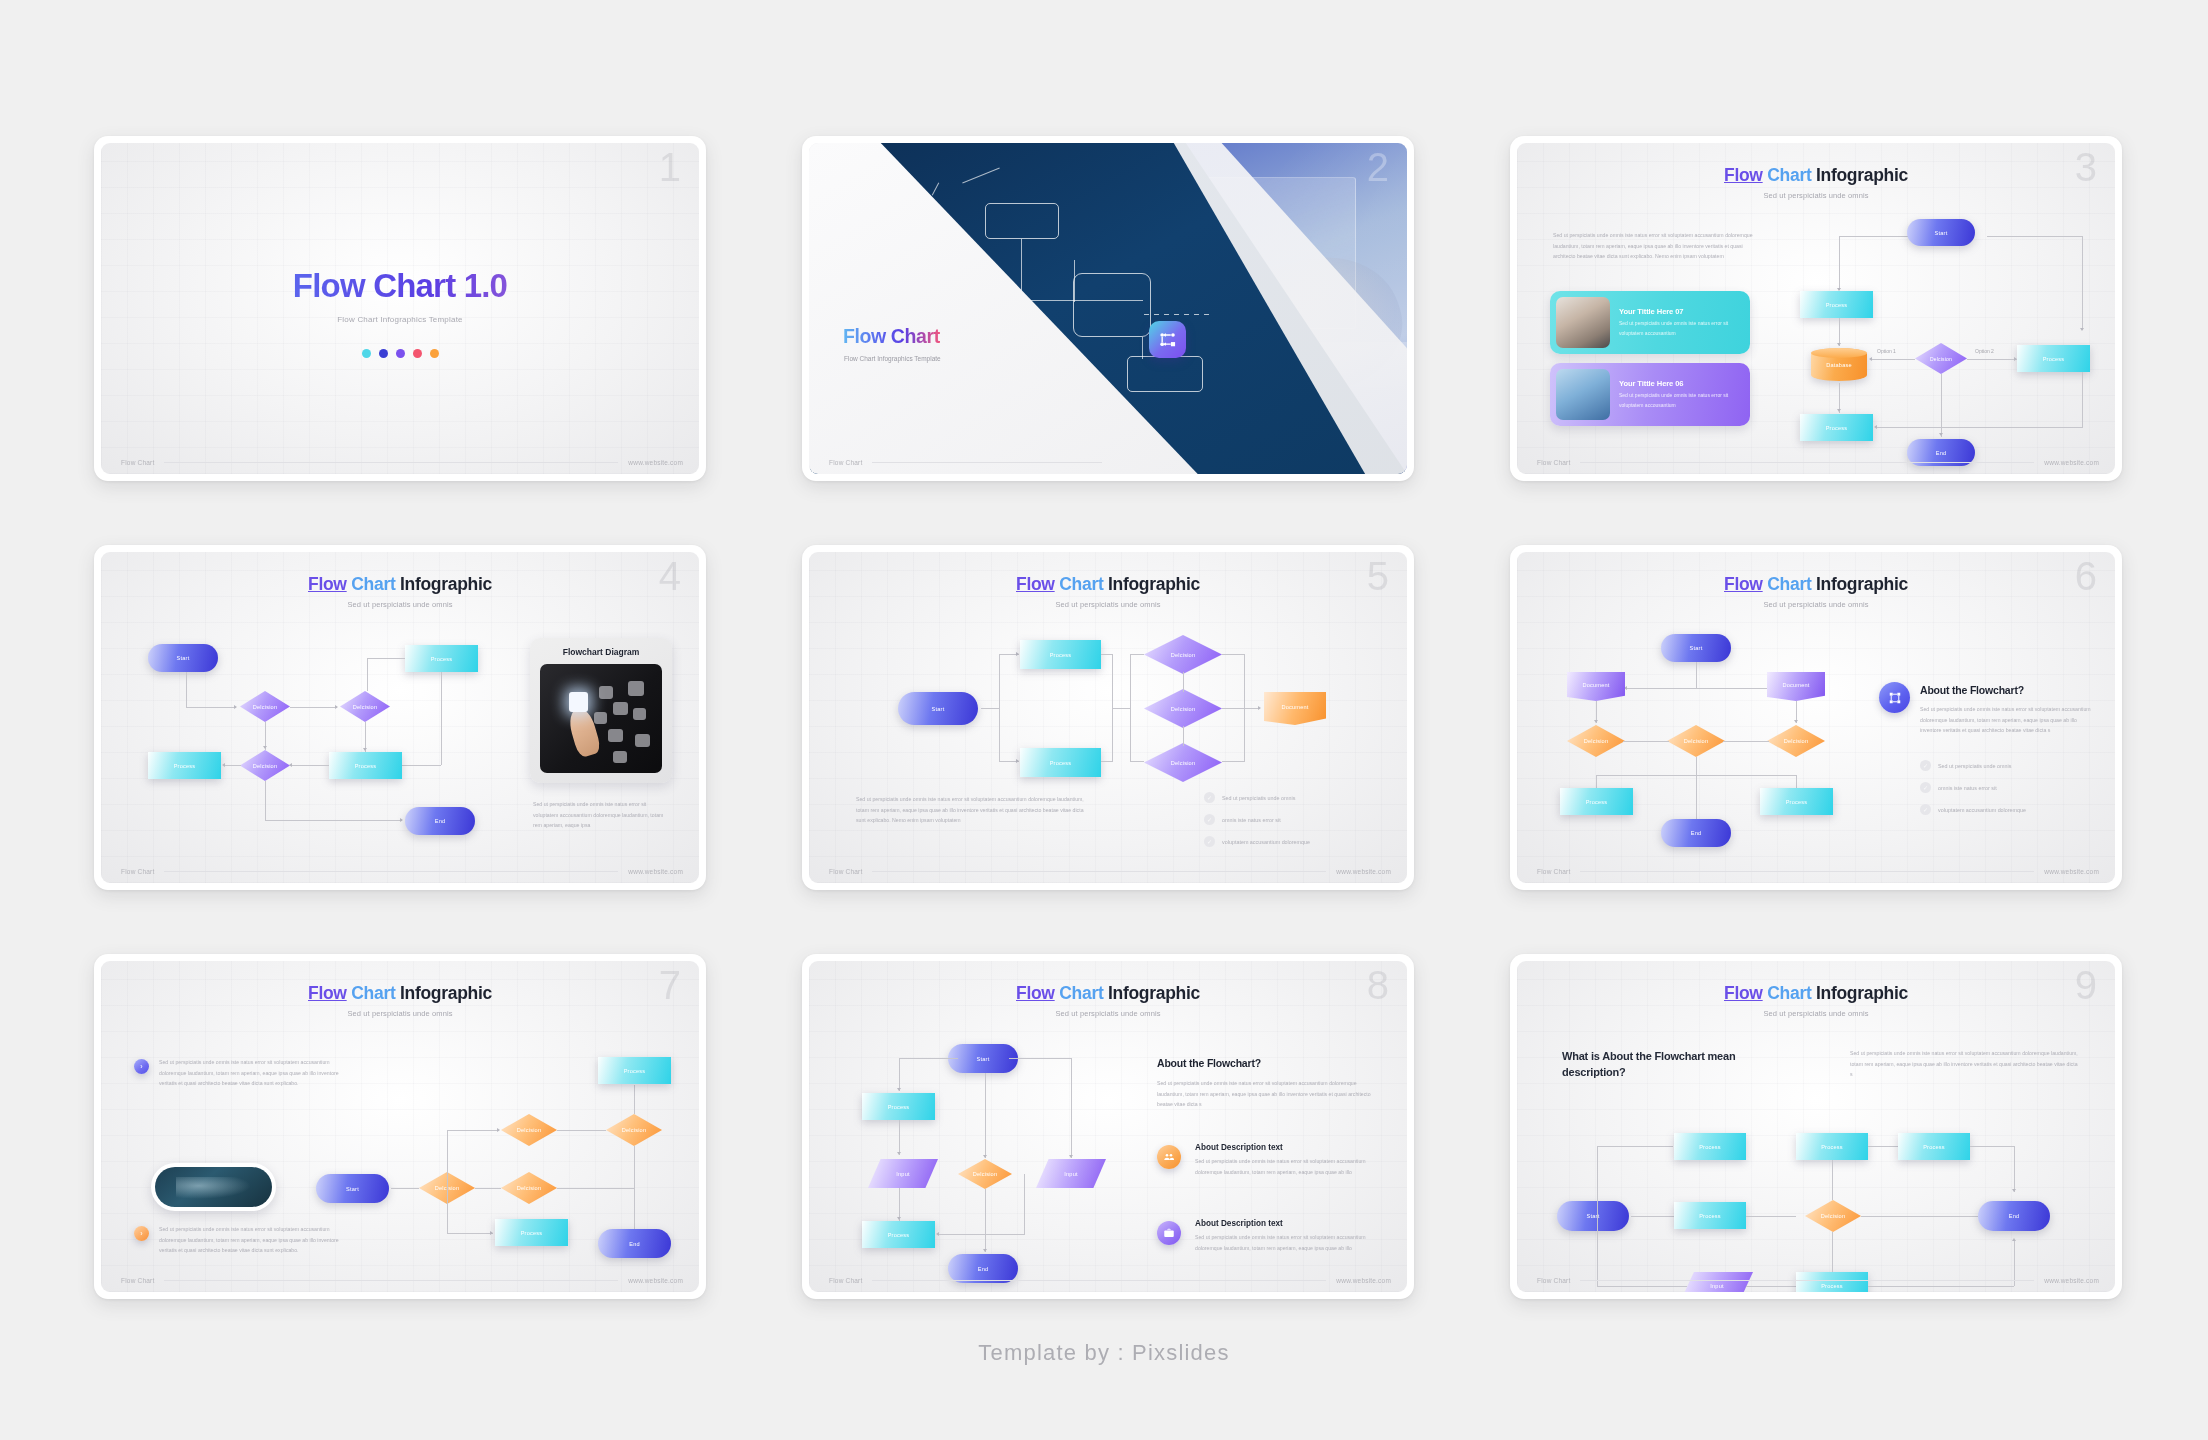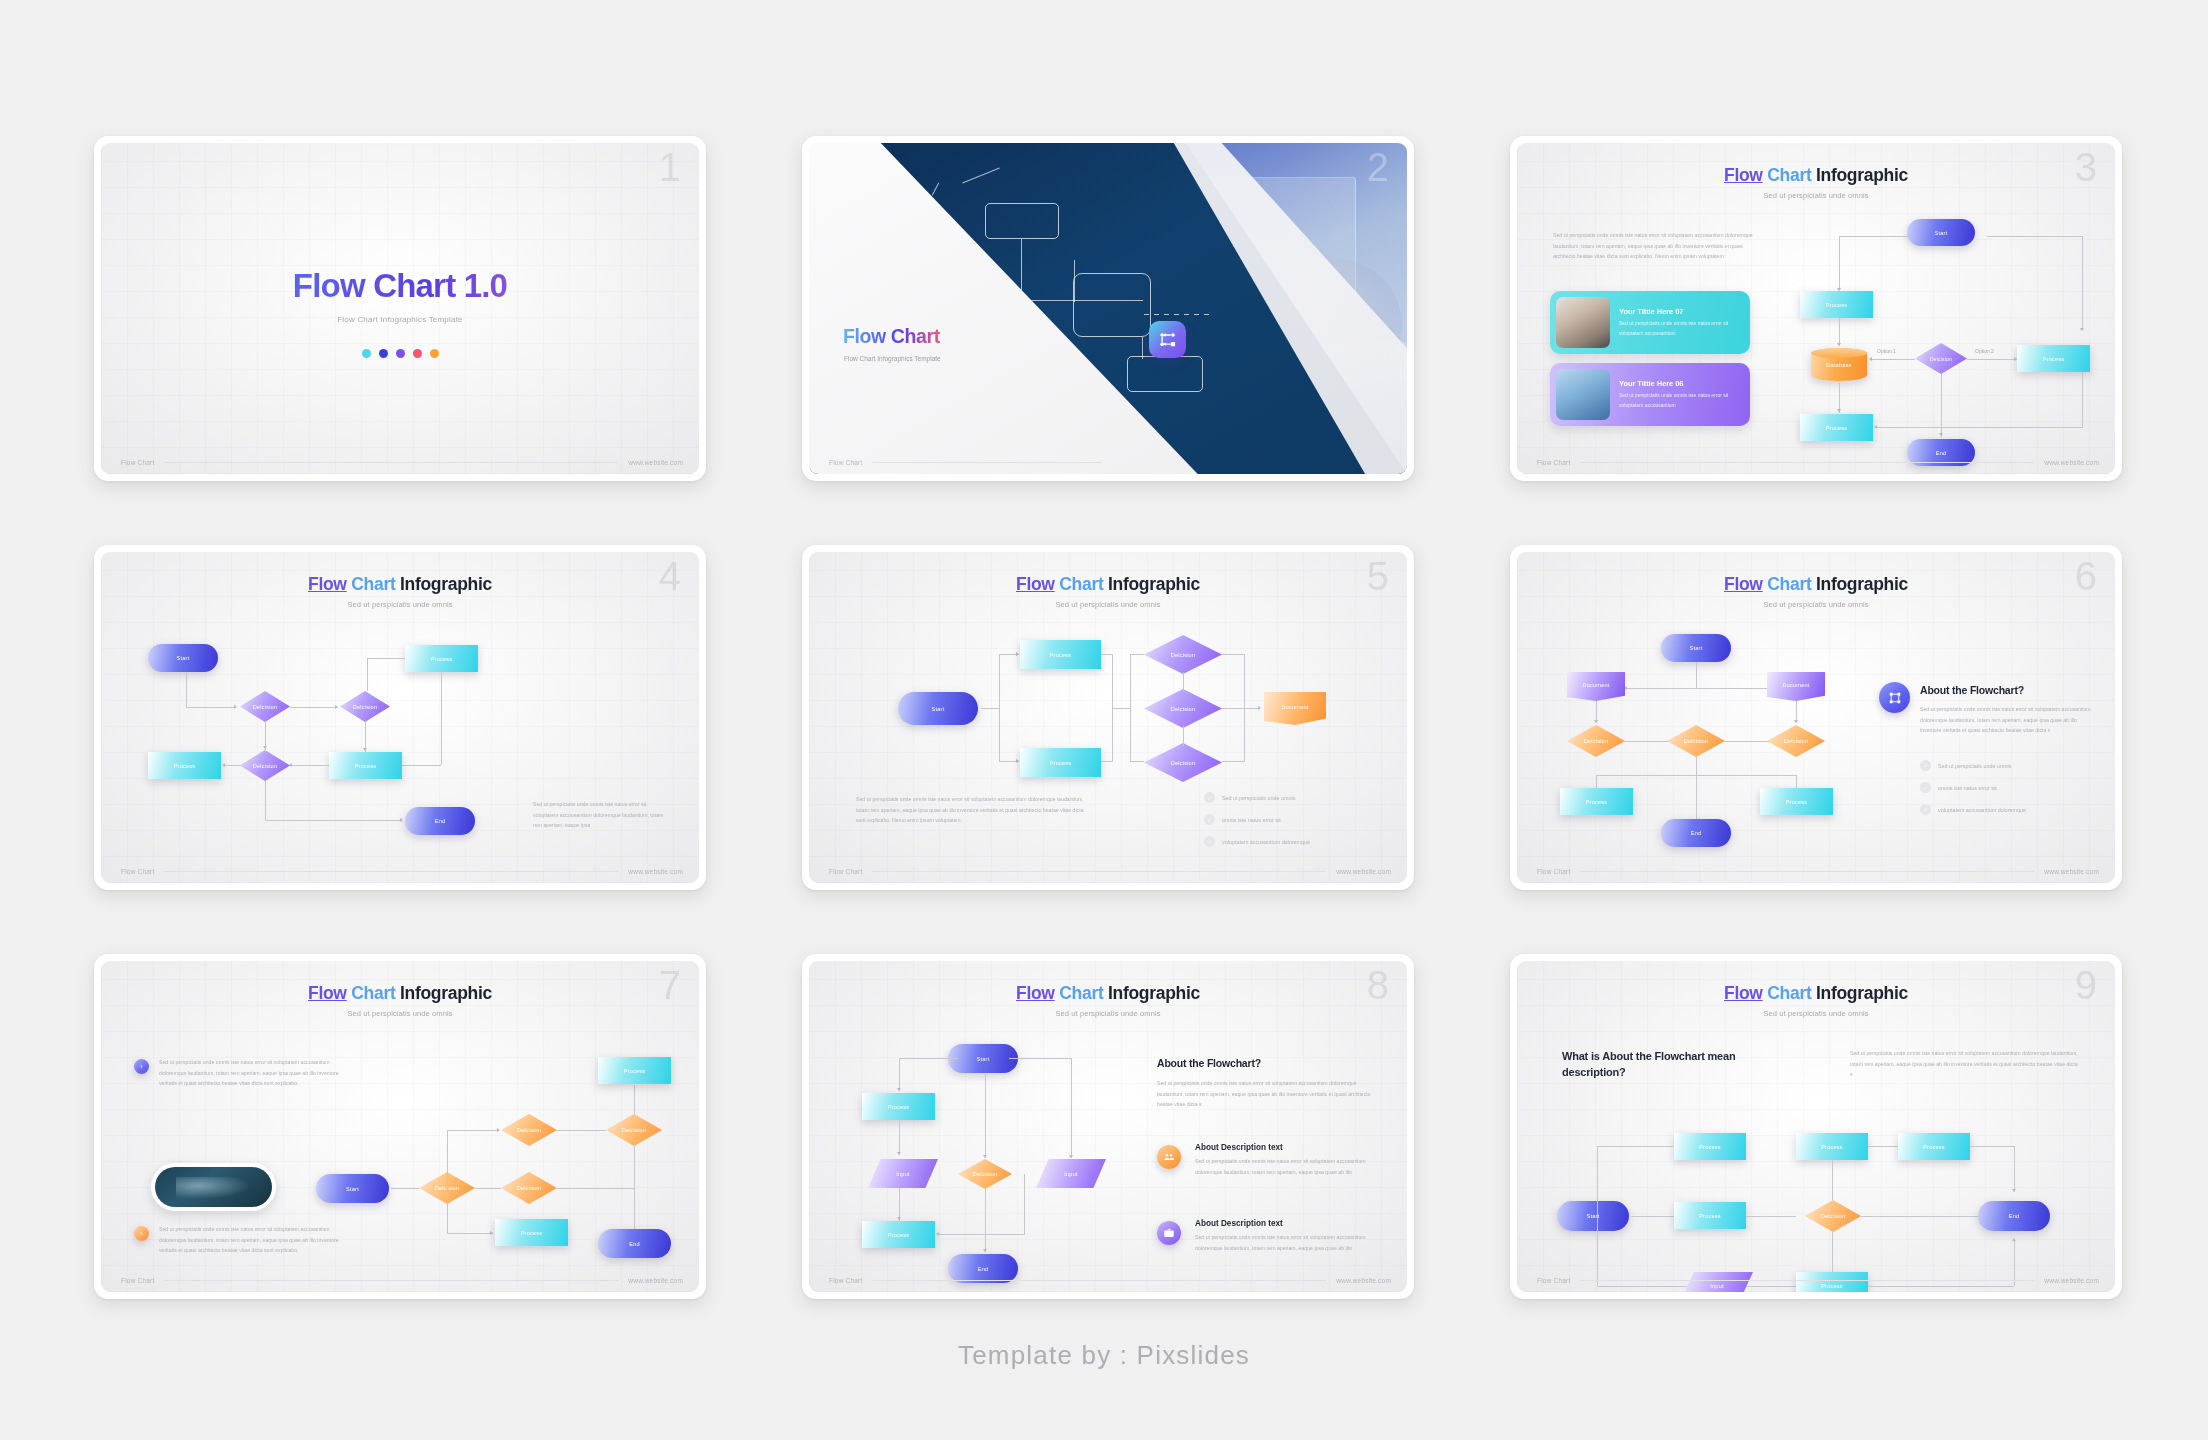--- a/index.html
+++ b/index.html
@@ -181,21 +181,21 @@
   .thumb-a { background: linear-gradient(150deg,#e7e2dc 0%,#c6b5a6 40%,#8d7f74 75%,#4a4a4c 100%); }
   .thumb-b { background: linear-gradient(150deg,#bcd9ef 0%,#7fb0d8 45%,#3f6ea3 100%); }
 
   
   .ic-circ { position: absolute; border-radius: 50%; display: flex; align-items: center; justify-content: center;
       box-shadow: 0 3px 7px rgba(70,70,110,.25); color: #fff; }
 
   .about-h { position: absolute; font-size: 10.5px; font-weight: 700; color: #1e2330; letter-spacing: -.2px; }
 
   .pagefoot { position: absolute; left: 0; right: 0; top: 1340px; text-align: center;
-      font-size: 26px; color: #adadb3; letter-spacing: 1.2px; }
+      font-size: 22px; color: #adadb3; letter-spacing: 1.2px; }
 
   
   .ph-diag {
     position:absolute; border-radius: 10px;
     background: linear-gradient(150deg,#efefef 0%, #e2e2e4 100%);
     box-shadow: 0 4px 11px rgba(70,70,100,.16);
   }
   .ph-diag .cap { position:absolute; left:0; right:0; top:9px; text-align:center;
       font-size:8.5px; font-weight:700; color:#1e2330; }
   .ph-diag .img { position:absolute; left:10px; right:10px; top:26px; bottom:10px; border-radius:7px;
@@ -430,20 +430,35 @@
         <div class="ln h" style="left:123px; top:213px; width:17px;"></div>
         <div class="arw l" style="left:121px; top:210.5px;"></div>
 
         <div class="ln v" style="left:164px; top:229px; height:40px;"></div>
         <div class="ln h" style="left:164px; top:268px; width:137px;"></div>
         <div class="arw r" style="left:299px; top:265.5px;"></div>
         <div class="sh sh-term" style="left:304px; top:255px; width:70px; height:28px;">
             <span>End</span>
           </div>
 
+        <div class="ph-diag" style="left:429px; top:86px; width:142px; height:145px;">
+          <div class="cap">Flowchart Diagram</div>
+          <div class="img">
+            <div class="finger"></div>
+            <div class="glow"></div>
+            <i style="left:48%; top:20%; width:12%; height:12%;"></i>
+            <i style="left:72%; top:16%; width:13%; height:13%;"></i>
+            <i style="left:60%; top:35%; width:12%; height:12%;"></i>
+            <i style="left:44%; top:44%; width:11%; height:11%;"></i>
+            <i style="left:76%; top:40%; width:11%; height:11%;"></i>
+            <i style="left:56%; top:60%; width:12%; height:12%;"></i>
+            <i style="left:78%; top:64%; width:12%; height:12%;"></i>
+            <i style="left:60%; top:80%; width:11%; height:11%;"></i>
+          </div>
+        </div>
         <div class="body-txt" style="left:432px; top:247px; width:140px;">Sed ut perspiciatis unde omnis iste natus error sit voluptatem accousantium doloremque laudantium, totam rem aperiam, eaque ipsa</div>
 
         <div class="sl-footer">
           <span>Flow Chart</span>
           <span class="rule"></span>
           <span>www.website.com</span>
         </div>
       </div>
     </div>
 

